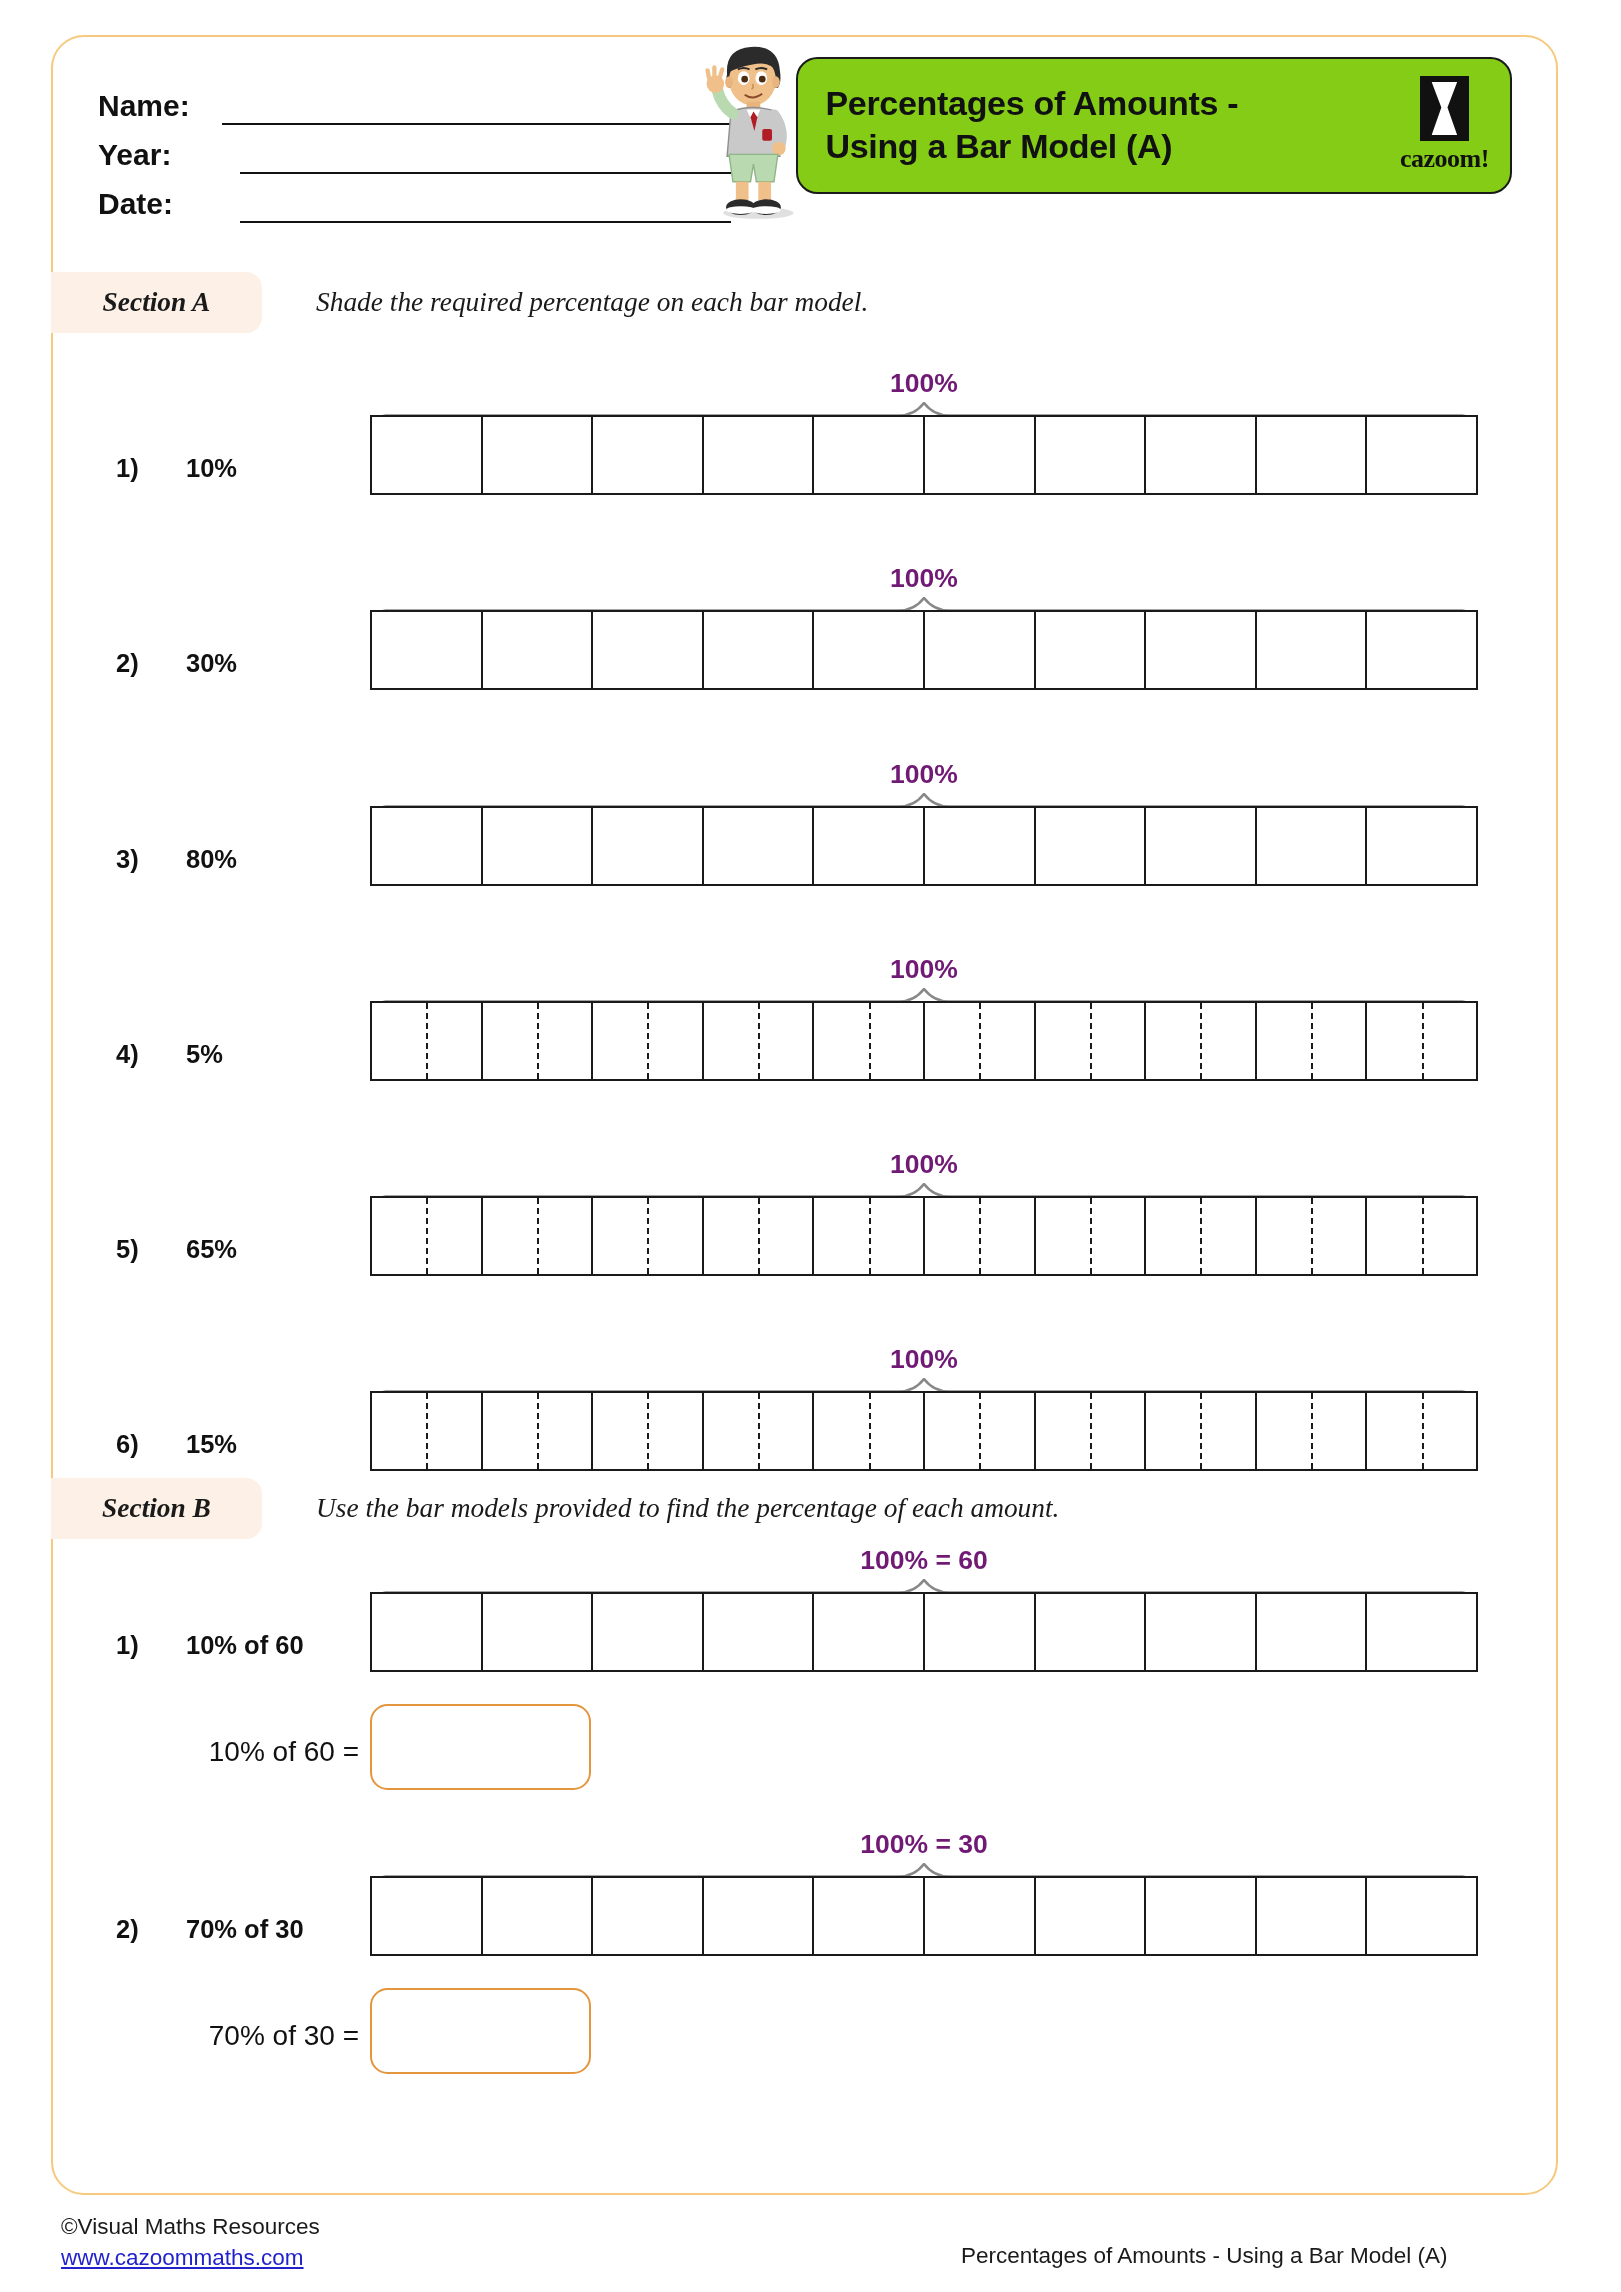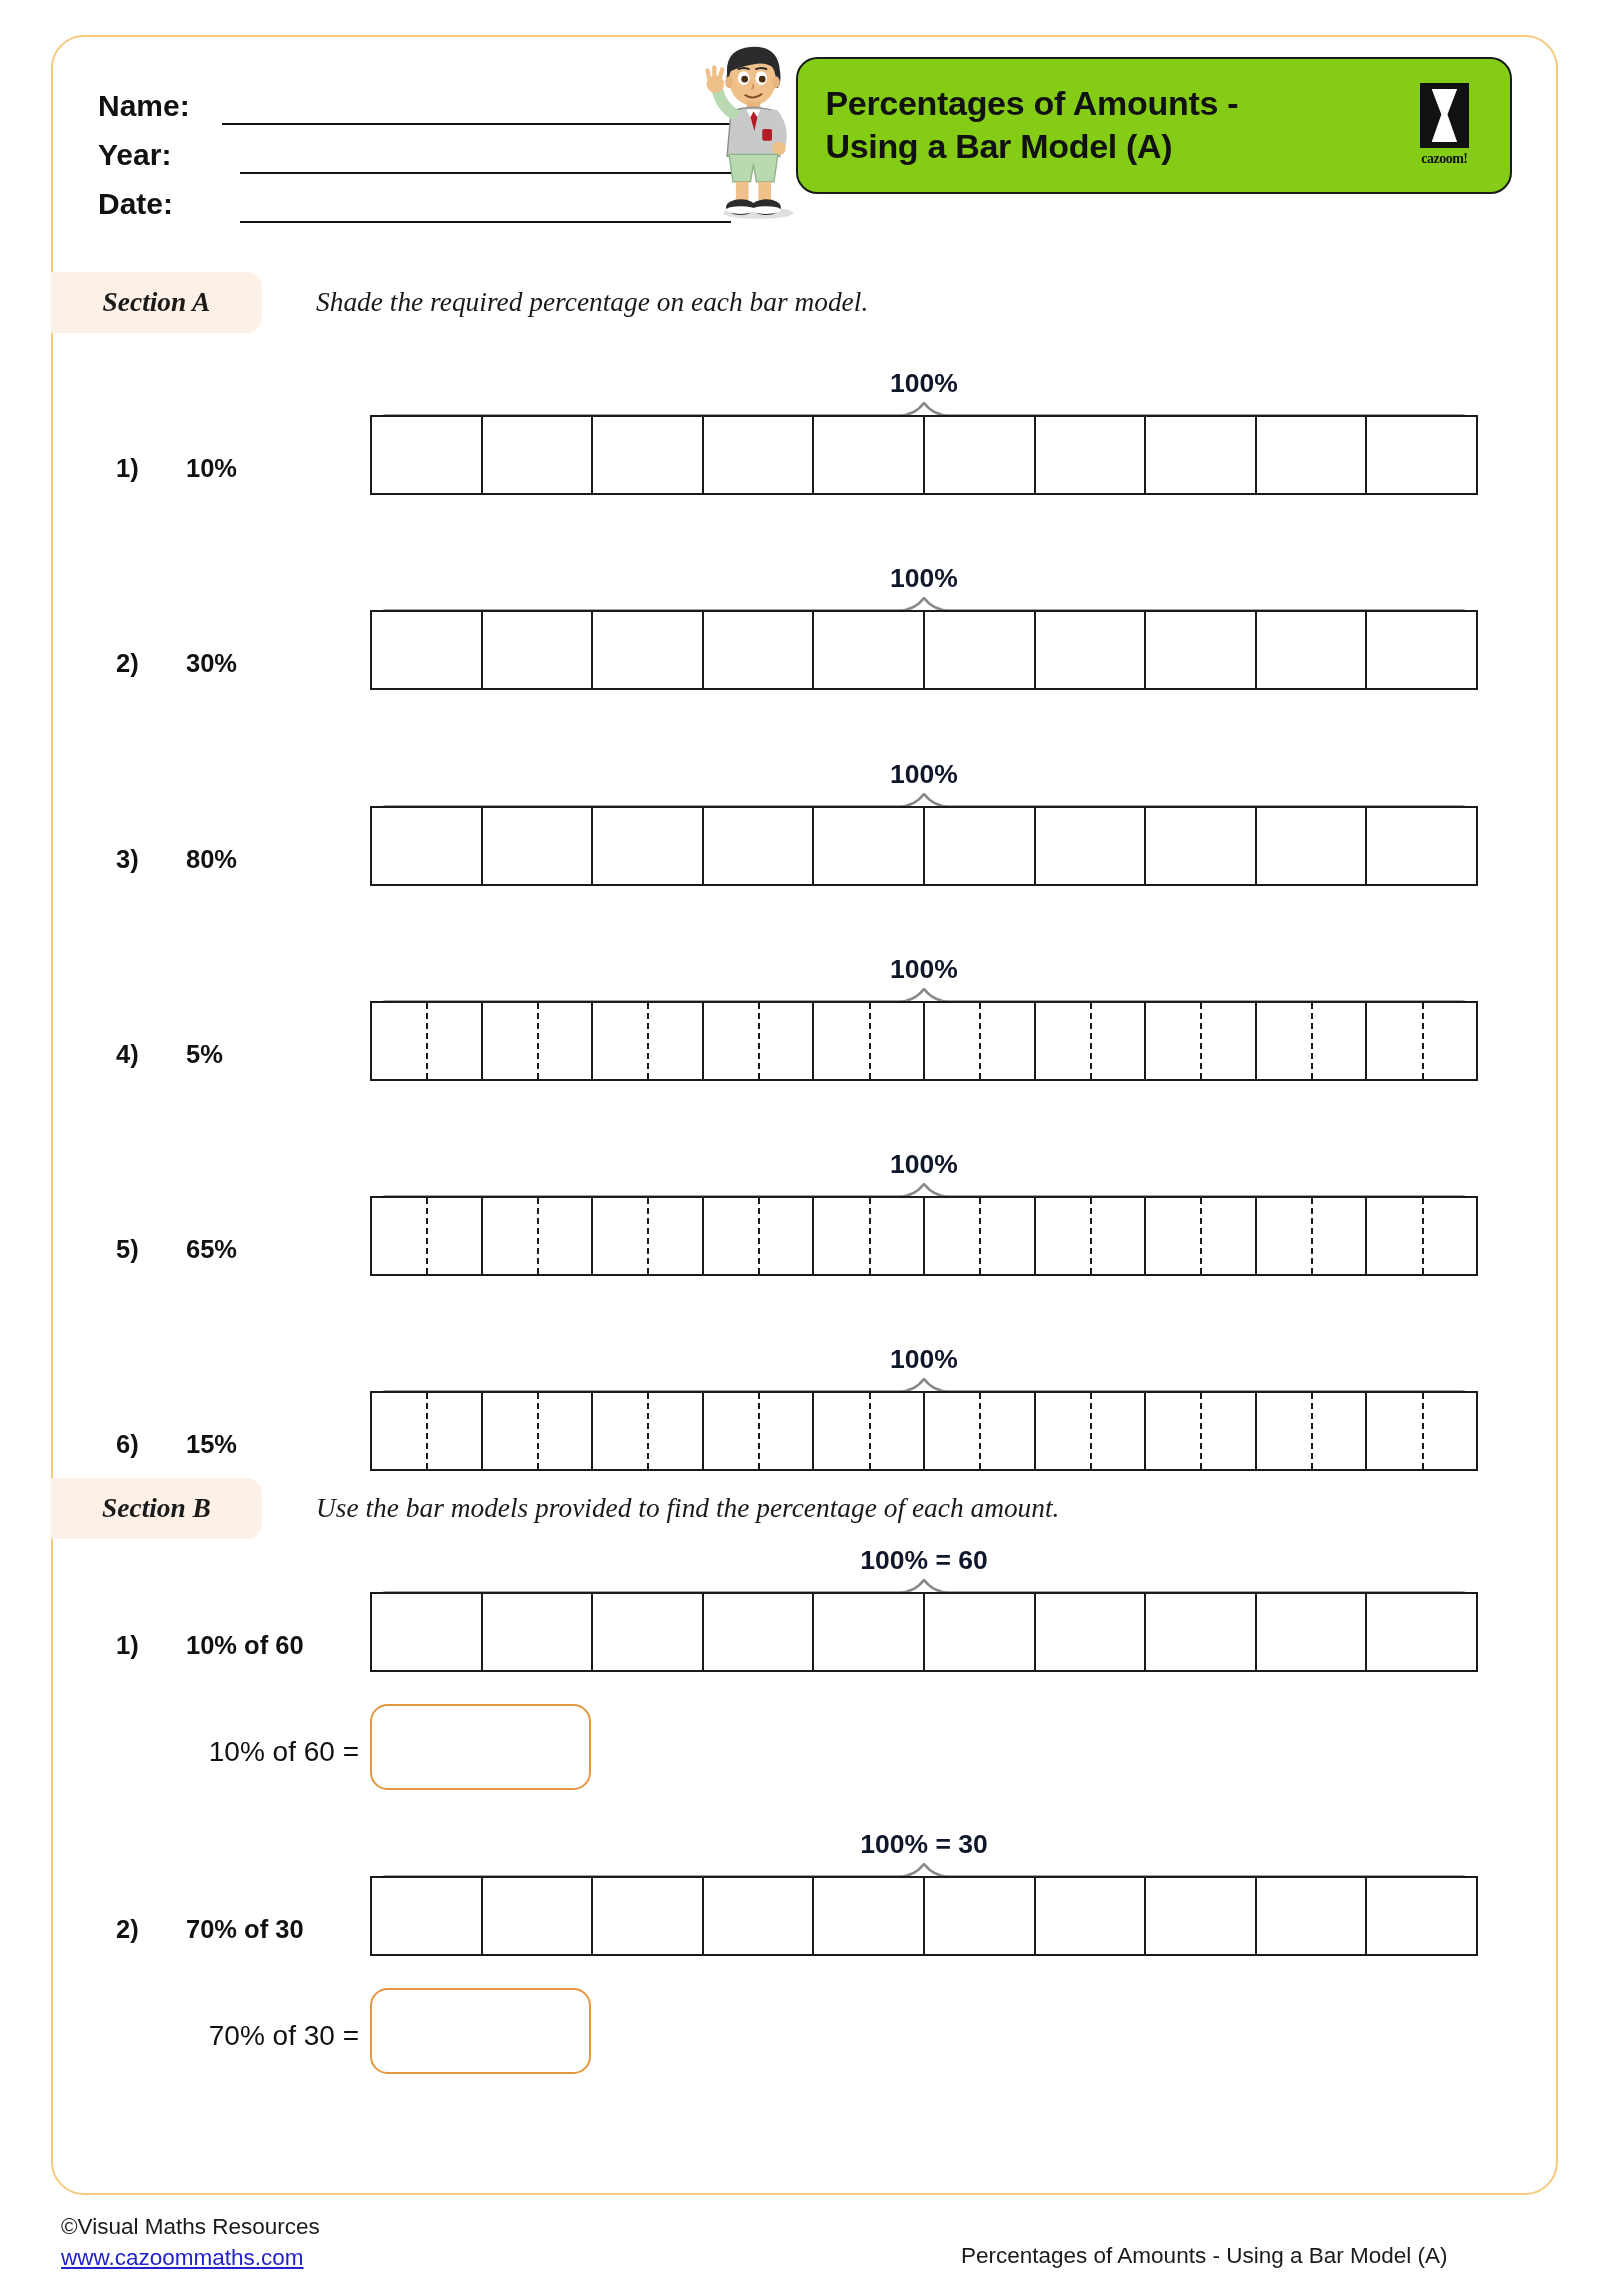--- a/index.html
+++ b/index.html
@@ -116,21 +116,21 @@
     left: 50%;
     top: 5.9px;
     transform: translateX(-50%);
     width: 25.5px;
     height: 53px;
     background: #ffffff;
     clip-path: polygon(0% 0%, 100% 0%, 62% 48%, 100% 100%, 0% 100%, 38% 48%);
   }
   .logo-word {
     font-family: "Liberation Serif", serif;
-    font-size: 14px;
+    font-size: 26px;
     font-weight: bold;
     color: #111111;
     margin-top: 2.9px;
     letter-spacing: -0.5px;
   }
 
   
   .section-chip {
     position: absolute;
     height: 61px;
@@ -187,21 +187,21 @@
     height: 57px;
   }
   .brace-label {
     position: absolute;
     left: 0;
     top: -5.9px;
     width: 1108px;
     text-align: center;
     font-size: 26.5px;
     font-weight: bold;
-    color: #0f172a;
+    color: #701a75;
   }
   .brace-svg {
     position: absolute;
     left: 0;
     bottom: 0;
     width: 1108px;
     height: 29px;
   }
 
   

